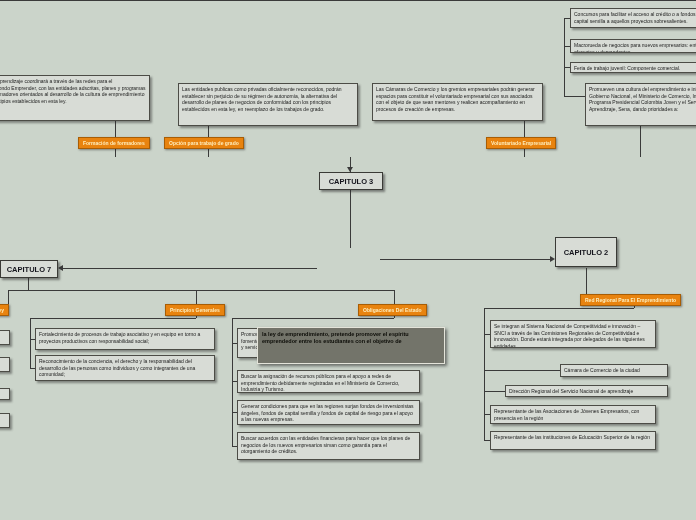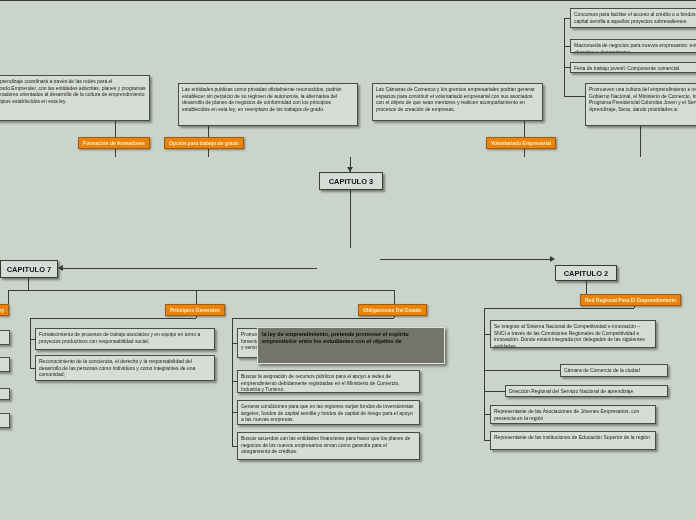--- a/index.html
+++ b/index.html
@@ -111,21 +111,21 @@
   <div class="node" style="left:570px;top:8px;width:145px;height:20px;">Concursos para facilitar el acceso al crédito o a fondos de capital semilla a aquellos proyectos sobresalientes.</div>
   <div class="node" style="left:570px;top:39px;width:145px;height:14px;">Macrorueda de negocios para nuevos empresarios: entre oferentes y demandantes.</div>
   <div class="node" style="left:570px;top:62px;width:140px;height:11px;">Feria de trabajo juvenil: Componente comercial.</div>
 
   <div class="tag" style="left:78px;top:137px;">Formación de formadores</div>
   <div class="tag" style="left:164px;top:137px;">Opción para trabajo de grado</div>
   <div class="tag" style="left:486px;top:137px;">Voluntariado Empresarial</div>
 
   <div class="chapter" style="left:319px;top:172px;width:64px;height:18px;">CAPITULO 3</div>
   <div class="chapter" style="left:0;top:260px;width:58px;height:18px;">CAPITULO 7</div>
-  <div class="chapter" style="left:555px;top:265px;width:62px;height:16px;">CAPITULO 2</div>
+  <div class="chapter" style="left:555px;top:237px;width:62px;height:30px;">CAPITULO 2</div>
 
   <div class="tag" style="left:-38px;top:304px;">Objeto de la ley</div>
   <div class="node" style="left:-46px;top:330px;width:56px;height:15px;"></div>
   <div class="node" style="left:-46px;top:357px;width:56px;height:15px;"></div>
   <div class="node" style="left:-46px;top:388px;width:56px;height:12px;"></div>
   <div class="node" style="left:-46px;top:413px;width:56px;height:15px;"></div>
 
   <div class="tag" style="left:165px;top:304px;">Principios Generales</div>
   <div class="node" style="left:35px;top:328px;width:180px;height:22px;">Fortalecimiento de procesos de trabajo asociativo y en equipo en torno a proyectos productivos con responsabilidad social;</div>
   <div class="node" style="left:35px;top:355px;width:180px;height:26px;">Reconocimiento de la conciencia, el derecho y la responsabilidad del desarrollo de las personas como individuos y como integrantes de una comunidad;</div>

